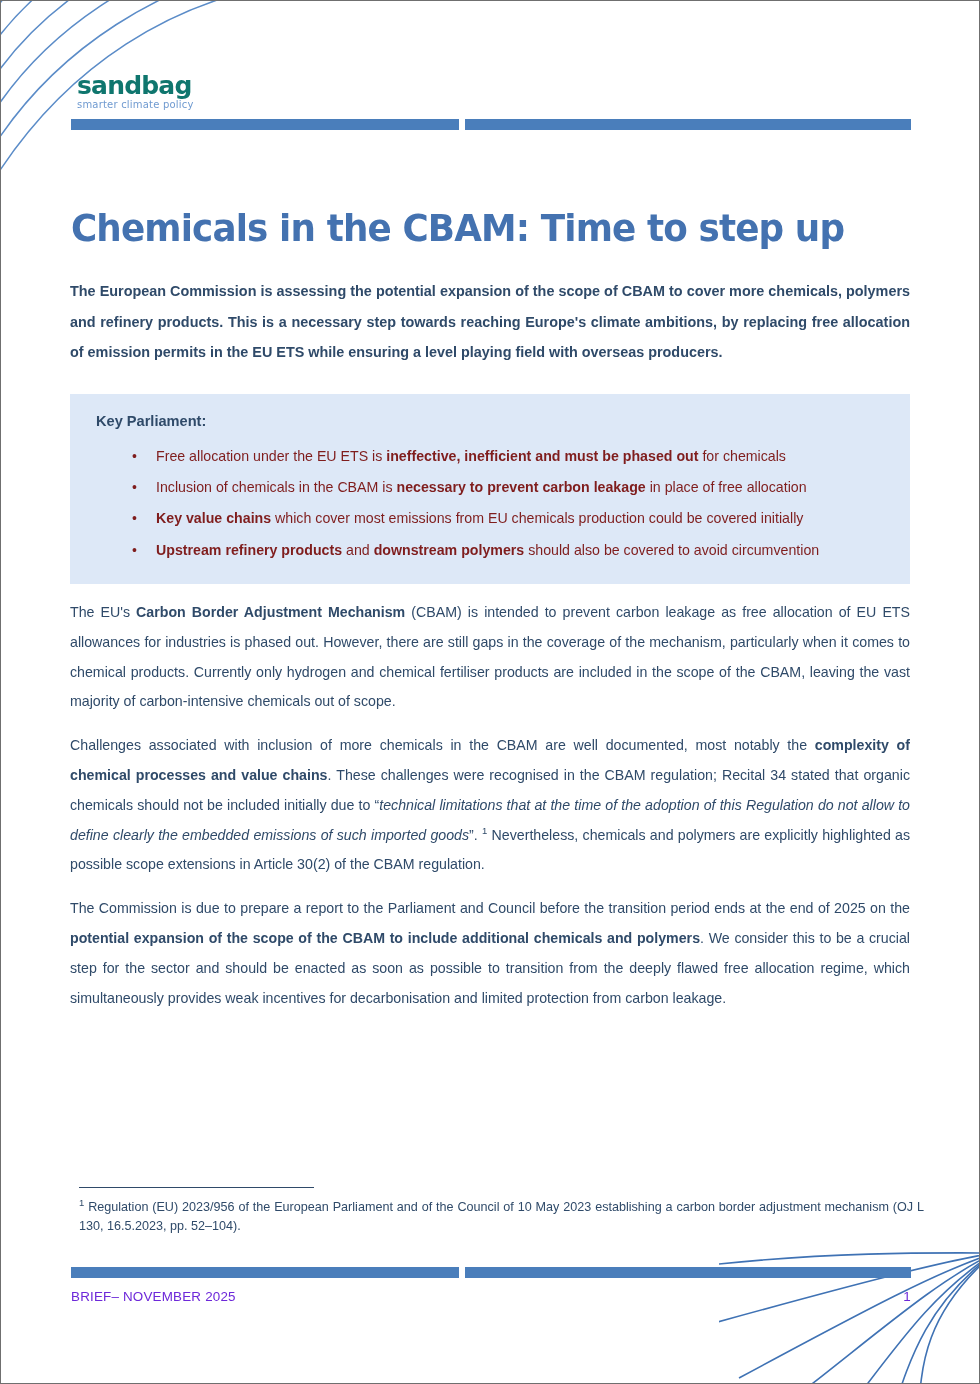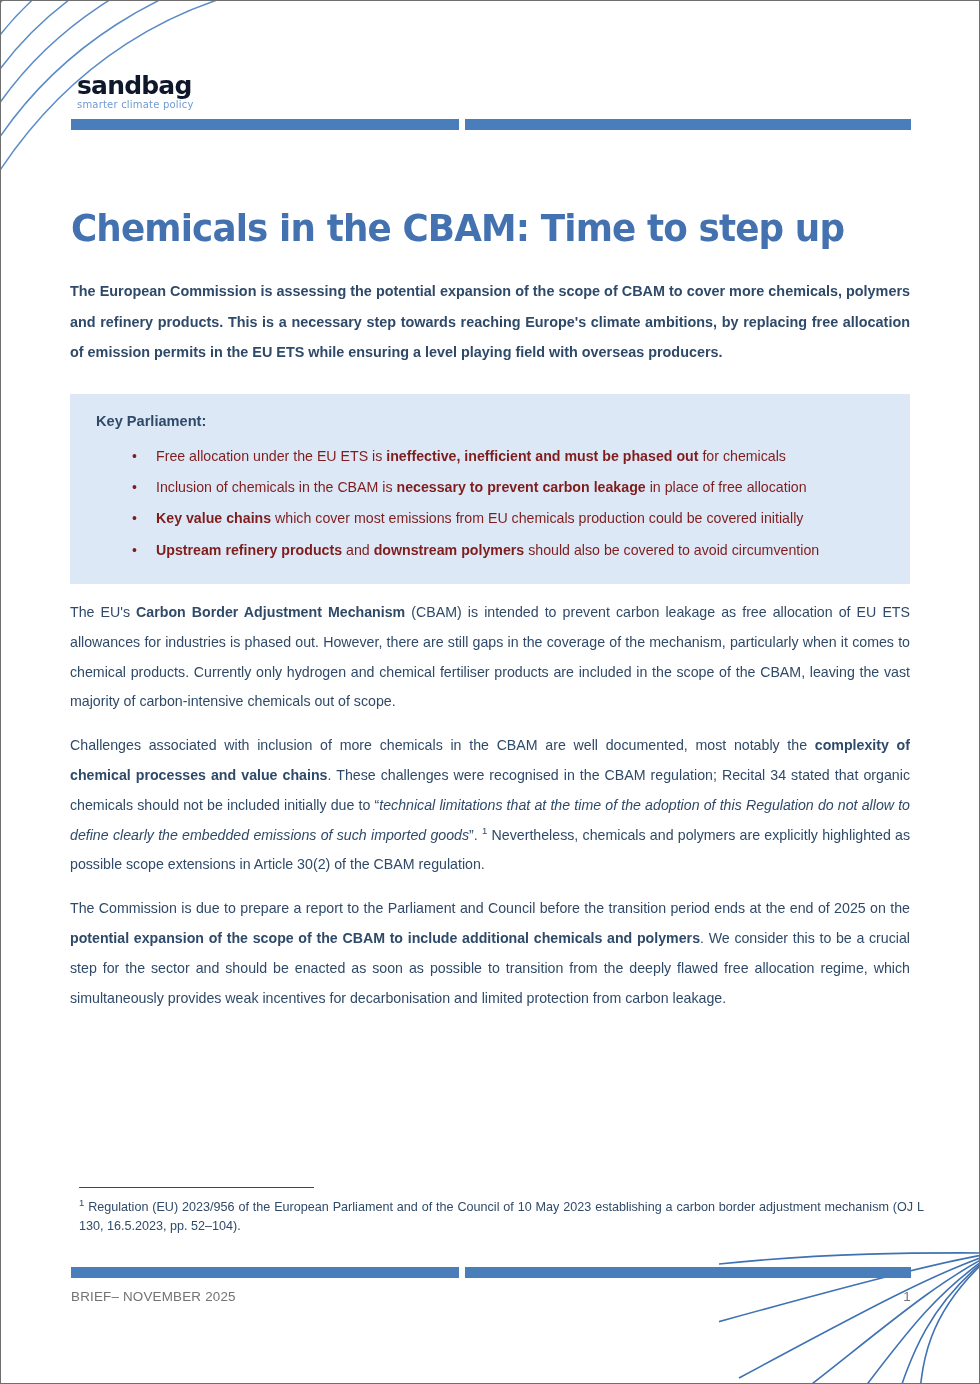--- a/index.html
+++ b/index.html
@@ -33,21 +33,21 @@
     position: absolute;
     left: 76px;
     top: 72px;
     width: 220px;
   }
   .logo-word {
     font-family: "DejaVu Sans", sans-serif;
     font-weight: bold;
     font-size: 25px;
     letter-spacing: -0.8px;
-    color: #0f172a;
+    color: #0f766e;
     line-height: 1;
   }
   .logo-tag {
     font-family: "DejaVu Sans", sans-serif;
     font-size: 10px;
     color: #6f9ad0;
     letter-spacing: 0.2px;
     margin-top: 2px;
     line-height: 1;
   }
@@ -171,21 +171,21 @@
   
   .footer {
     position: absolute;
     left: 70px;
     top: 1288px;
     width: 840px;
     display: flex;
     justify-content: space-between;
     align-items: baseline;
     font-size: 13.4px;
-    color: #737373;
+    color: #6d28d9;
     letter-spacing: 0.2px;
   }
 </style>
 </head>
 <body>
 
 <div class="page">
 
   <svg class="corner-art tl" width="290" height="230" viewBox="0 0 290 230">
     <g fill="none" stroke="#5b8cc8" stroke-width="1.5">

